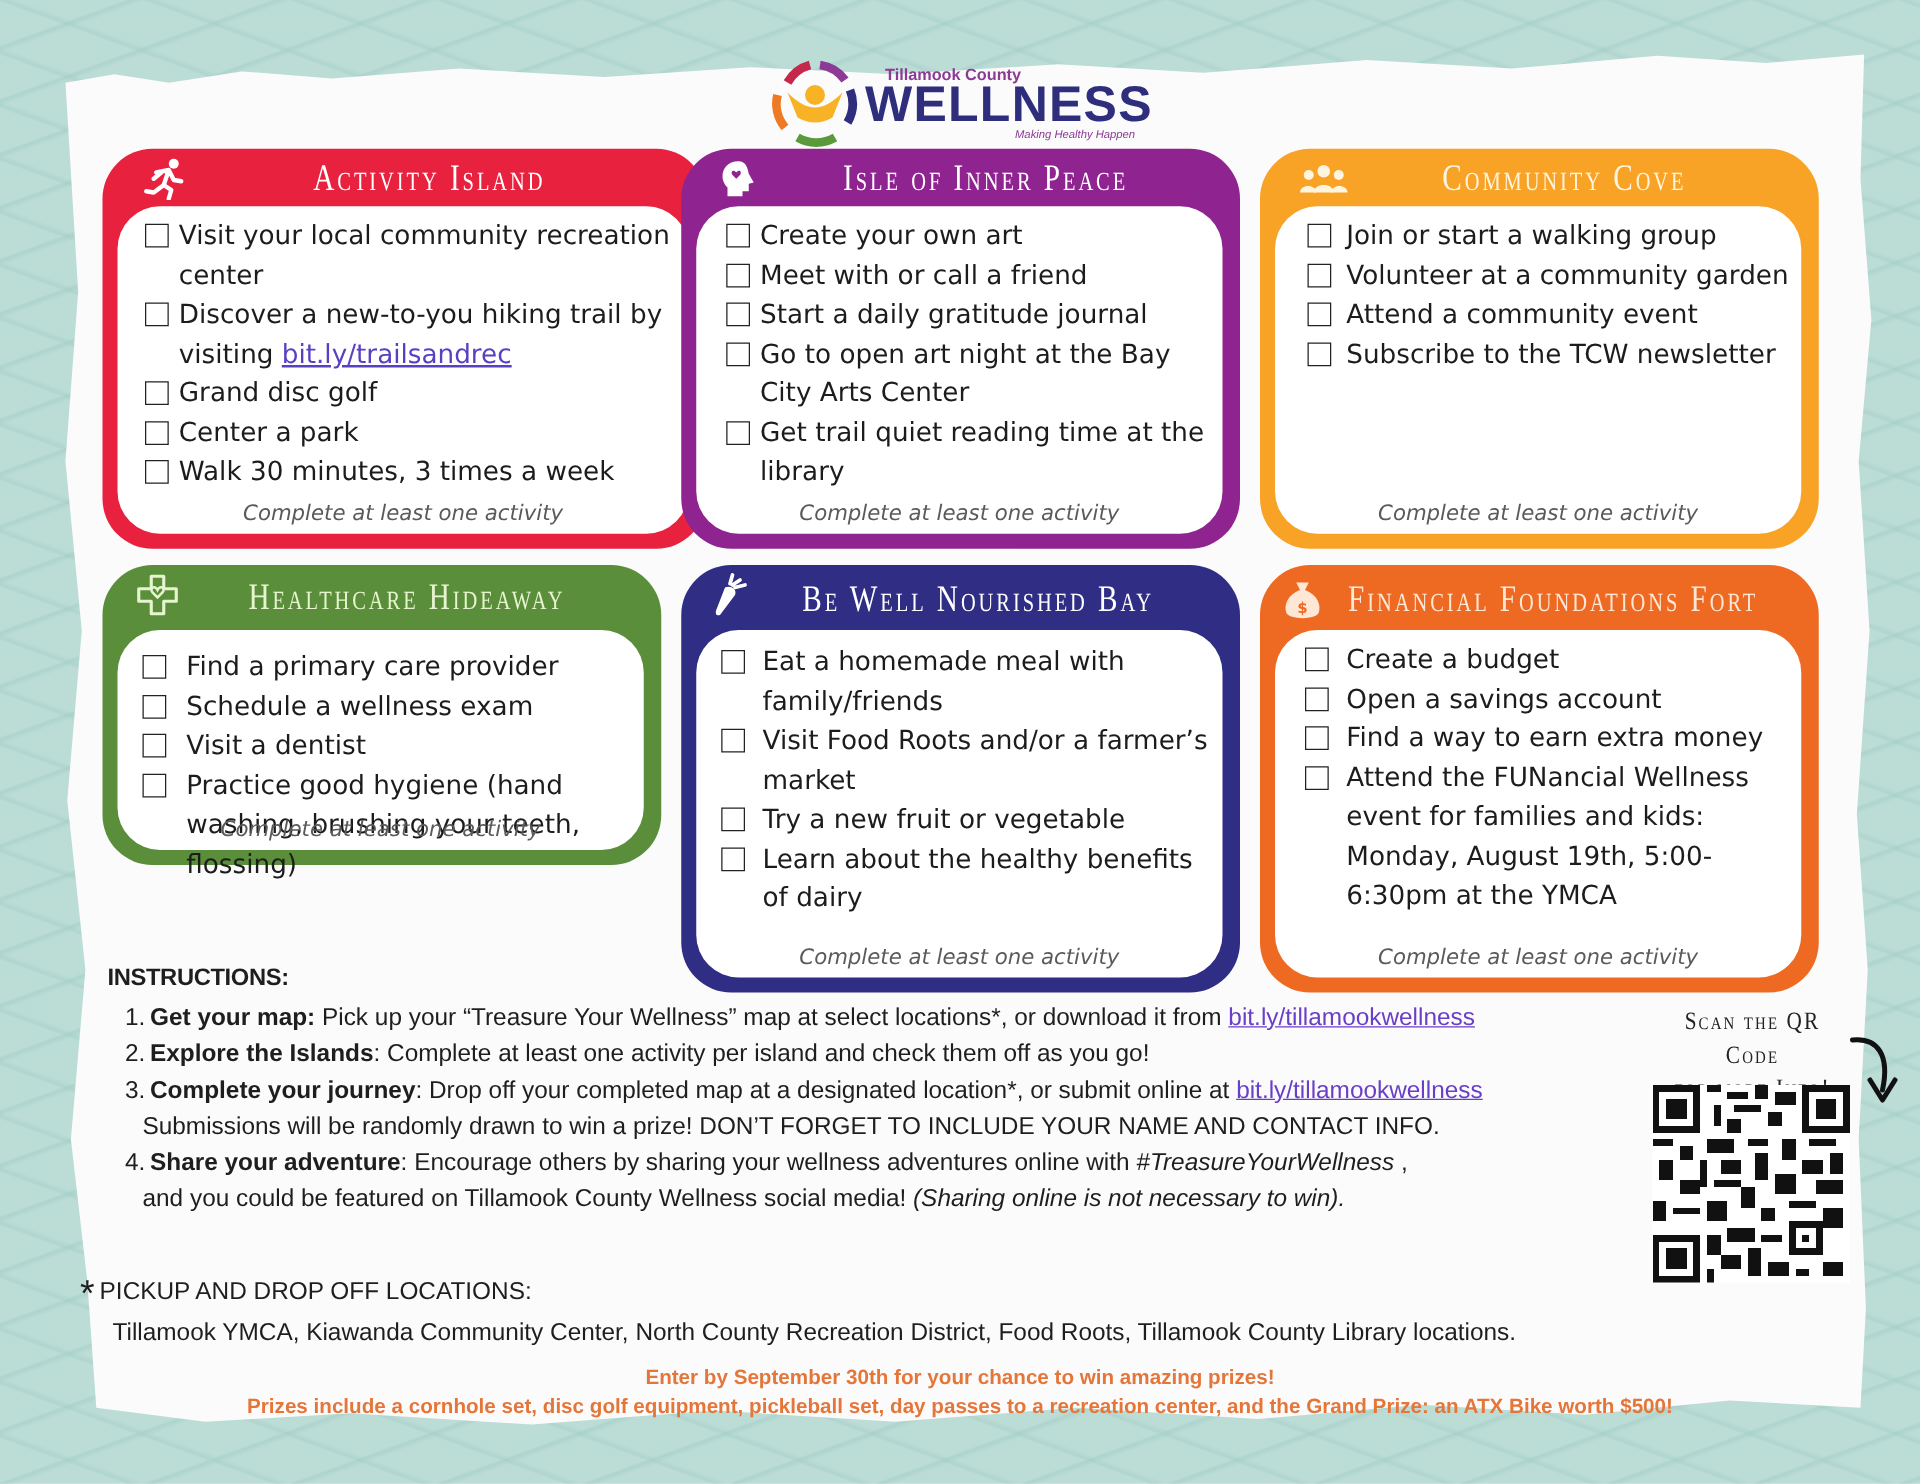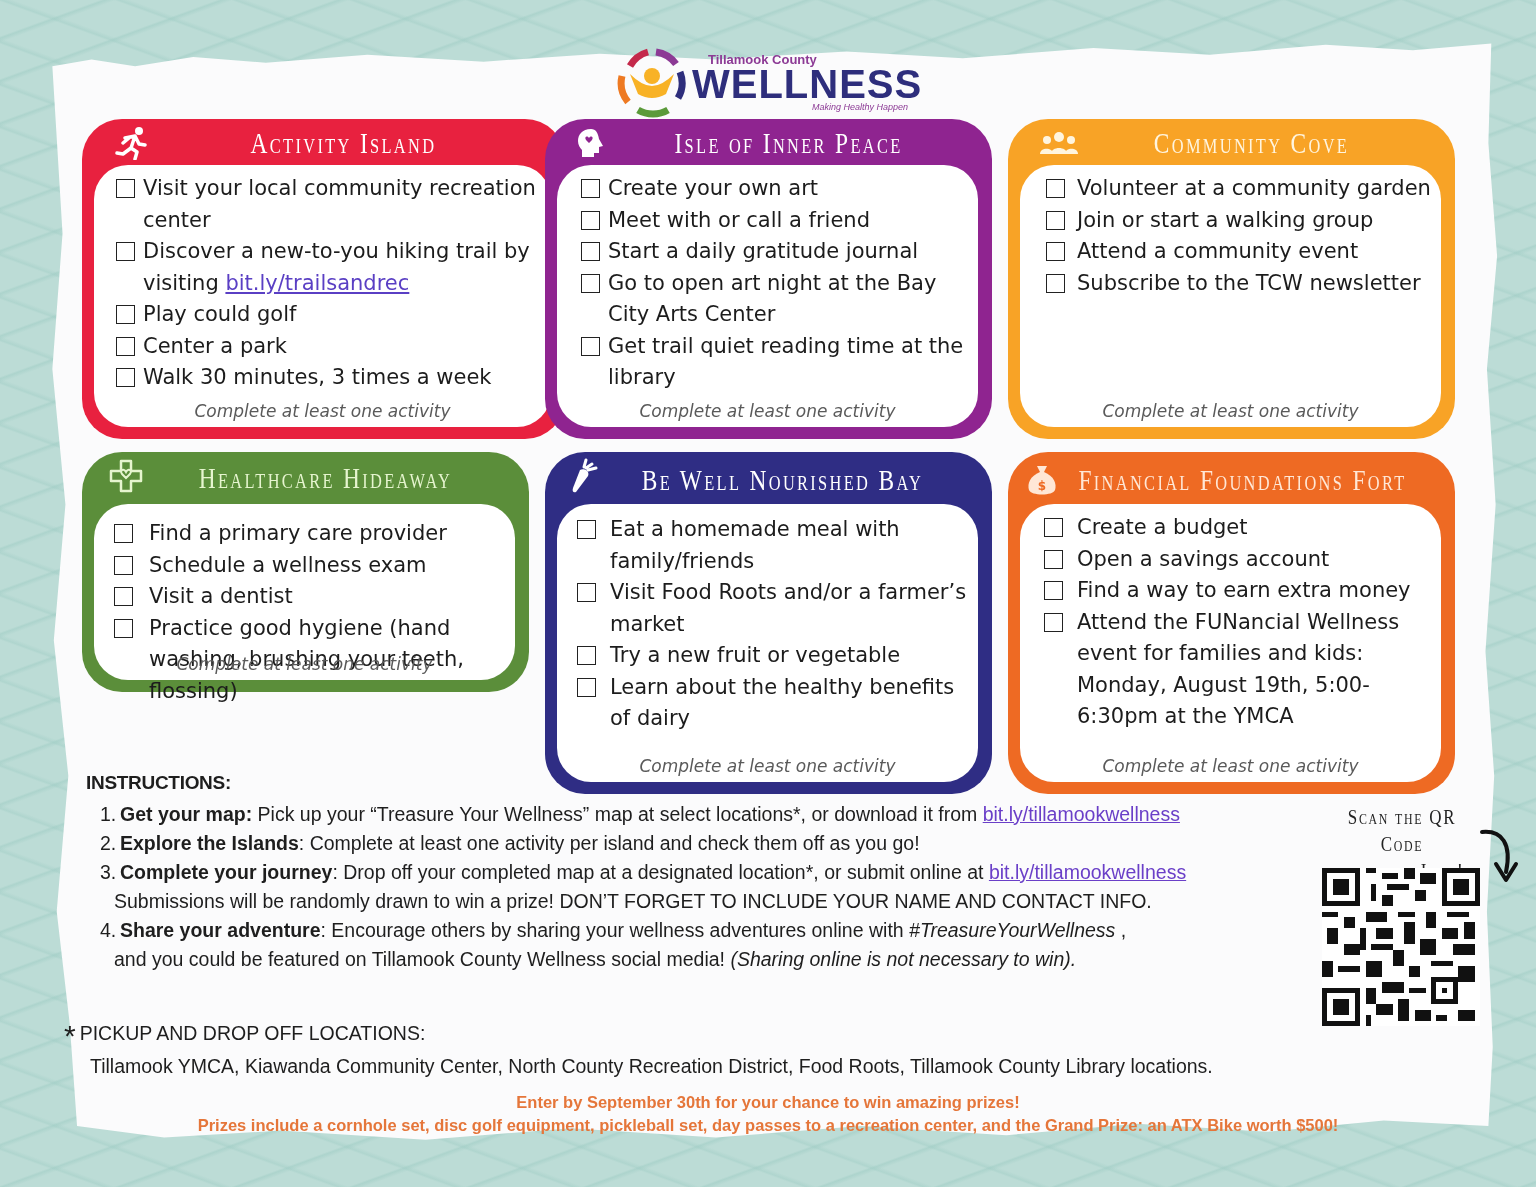--- a/index.html
+++ b/index.html
@@ -114,21 +114,21 @@
       <li class="item">
           <span class="checkbox"></span>
           <span>Visit your local community recreation center</span>
         </li>
       <li class="item">
           <span class="checkbox"></span>
           <span><span>Discover a new-to-you hiking trail by visiting </span><span class="link">bit.ly/trailsandrec</span></span>
         </li>
       <li class="item">
           <span class="checkbox"></span>
-          <span>Play could golf</span>
+          <span>Grand disc golf</span>
         </li>
       <li class="item">
           <span class="checkbox"></span>
           <span>Center a park</span>
         </li>
       <li class="item">
           <span class="checkbox"></span>
           <span>Walk 30 minutes, 3 times a week</span>
         </li>
     </ul>
@@ -180,25 +180,25 @@
         <path d="M13 26 C13 18 29 18 29 26 Z" fill="#fff5df"></path>
         <path d="M2 26 C2 19 15 19 15 26 Z" fill="#fff5df"></path>
         <path d="M27 26 C27 19 40 19 40 26 Z" fill="#fff5df"></path>
       </svg>
   </div>
   <div class="card-title" style="color:#fff5df; left:40px;">Community Cove</div>
   <div class="card-body">
     <ul class="items" style="left:26px;">
       <li class="item">
           <span class="checkbox" style="margin-right:12px;"></span>
+          <span>Join or start a walking group</span>
+        </li>
+      <li class="item">
+          <span class="checkbox" style="margin-right:12px;"></span>
           <span>Volunteer at a community garden</span>
-        </li>
-      <li class="item">
-          <span class="checkbox" style="margin-right:12px;"></span>
-          <span>Join or start a walking group</span>
         </li>
       <li class="item">
           <span class="checkbox" style="margin-right:12px;"></span>
           <span>Attend a community event</span>
         </li>
       <li class="item">
           <span class="checkbox" style="margin-right:12px;"></span>
           <span>Subscribe to the TCW newsletter</span>
         </li>
     </ul>

